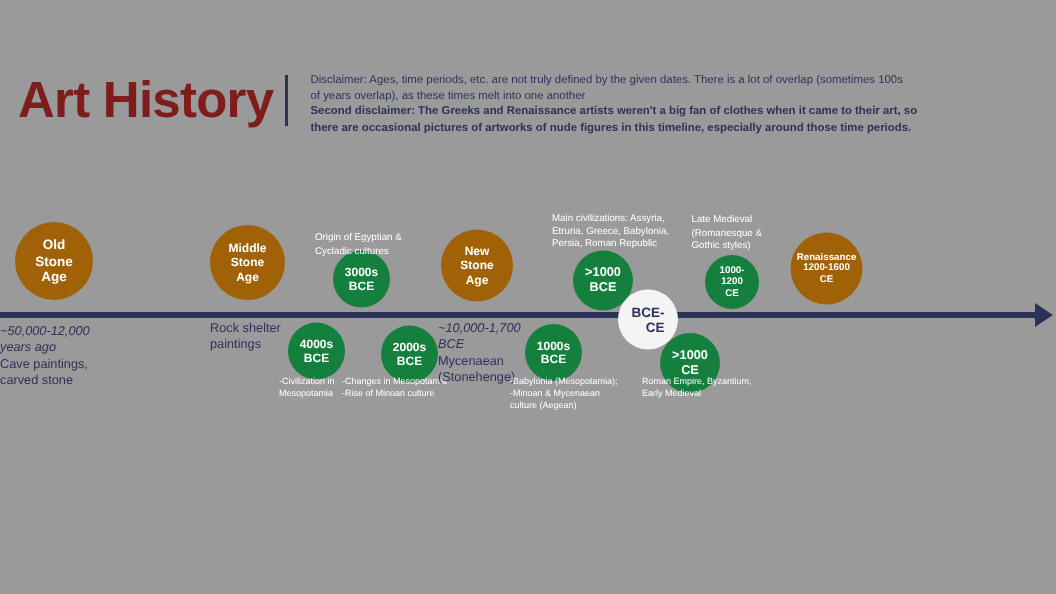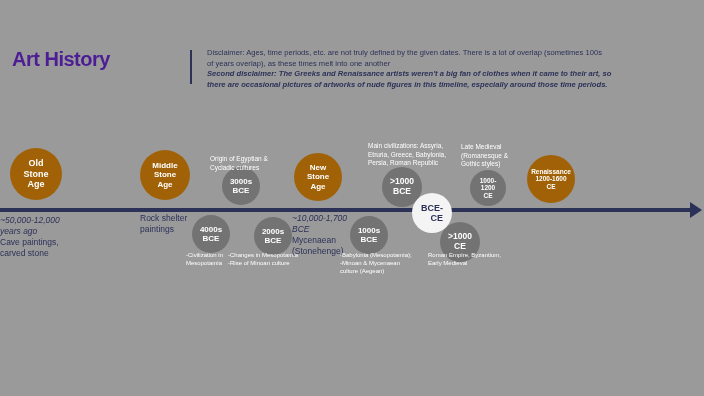--- a/index.html
+++ b/index.html
@@ -16,23 +16,23 @@
     height: 396px;
     background: #9a9a9a;
     overflow: hidden;
   }
 
   
   .title {
     position: absolute;
     left: 12px;
     top: 48px;
-    font-size: 20px;
-    font-weight: bold;
-    color: #4c1d95;
+    font-size: 34px;
+    font-weight: bold;
+    color: #7f1d1d;
     letter-spacing: -0.5px;
     white-space: nowrap;
   }
   .title-divider {
     position: absolute;
     left: 190px;
     top: 50px;
     width: 2px;
     height: 34px;
     background: #2c3158;
@@ -41,21 +41,20 @@
     position: absolute;
     left: 207px;
     top: 48px;
     width: 478px;
     color: #2c3158;
     font-size: 7.6px;
     line-height: 10.6px;
   }
   .disclaimer .bold {
     font-weight: bold;
-    font-style: italic;
   }
 
   
   .axis {
     position: absolute;
     left: 0px;
     top: 208px;
     width: 692px;
     height: 4px;
     background: #2c3158;
@@ -82,21 +81,21 @@
     box-sizing: border-box;
     line-height: 1.15;
   }
   .circle.dark {
     background: #a16207;
     color: #ffffff;
     font-weight: bold;
     text-align: center;
   }
   .circle.blue {
-    background: #737373;
+    background: #15803d;
     color: #ffffff;
     font-weight: bold;
   }
   .circle.white {
     background: #f4f4f4;
     color: #2c3158;
     font-weight: bold;
     z-index: 5;
     text-align: right;
   }

